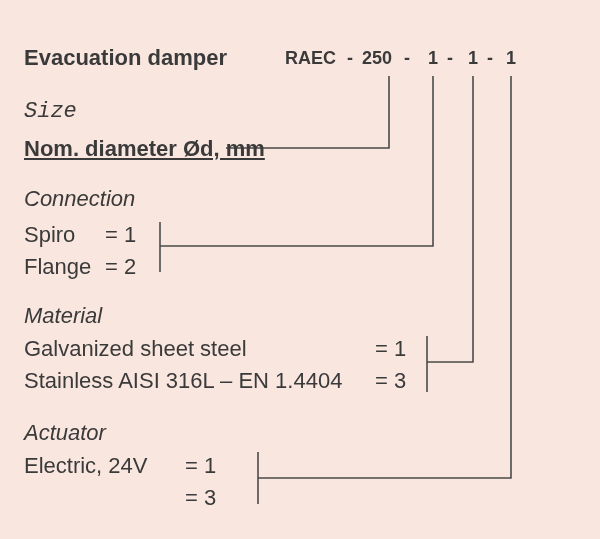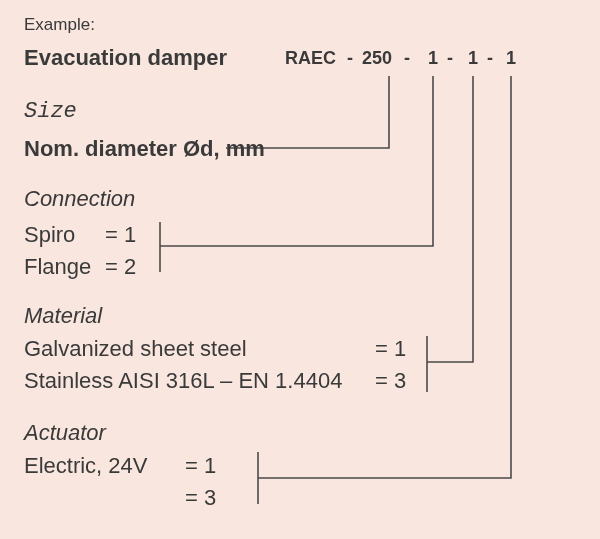--- a/index.html
+++ b/index.html
@@ -53,38 +53,37 @@
       <polyline points="160,246 433,246 433,76"></polyline>
 
       <line x1="427" y1="336" x2="427" y2="392"></line>
       <polyline points="427,362 473,362 473,76"></polyline>
 
       <line x1="258" y1="452" x2="258" y2="504"></line>
       <polyline points="258,478 511,478 511,76"></polyline>
     </g>
   </svg>
 
-  <div class="txt small" style="left:24px; top:14px;">Example:</div>
 
   <div class="txt bold" style="left:24px; top:47px;">Evacuation damper</div>
 
   <div style="position:absolute; left:0; top:47px; width:588px; height:22px;">
     <span class="codepart" style="left:285px;">RAEC</span>
     <span class="codepart" style="left:347px;">-</span>
     <span class="codepart" style="left:362px;">250</span>
     <span class="codepart" style="left:404px;">-</span>
     <span class="codepart" style="left:428px;">1</span>
     <span class="codepart" style="left:447px;">-</span>
     <span class="codepart" style="left:468px;">1</span>
     <span class="codepart" style="left:487px;">-</span>
     <span class="codepart" style="left:506px;">1</span>
   </div>
 
   <div class="txt italic" style="left:24px; top:101px;font-family:Liberation Mono, monospace;">Size</div>
-  <div class="txt bold" style="left:24px; top:138px;">Nom. diameter Ød, mm</div>
+  <div class="txt bold" style="left:24px; top:138px;text-decoration:underline;">Nom. diameter Ød, mm</div>
 
   <div class="txt italic" style="left:24px; top:188px;">Connection</div>
   <div class="txt" style="left:24px; top:224px;">Spiro</div>
   <div class="txt" style="left:105px; top:224px;">= 1</div>
   <div class="txt" style="left:24px; top:256px;">Flange</div>
   <div class="txt" style="left:105px; top:256px;">= 2</div>
 
   <div class="txt italic" style="left:24px; top:305px;">Material</div>
   <div class="txt" style="left:24px; top:338px;">Galvanized sheet steel</div>
   <div class="txt" style="left:375px; top:338px;">= 1</div>

